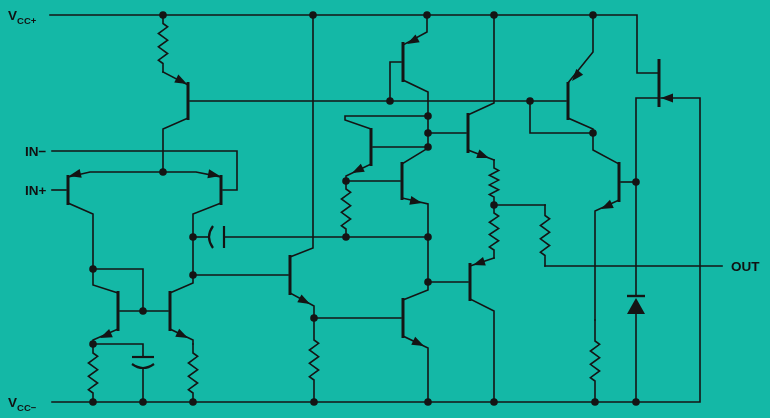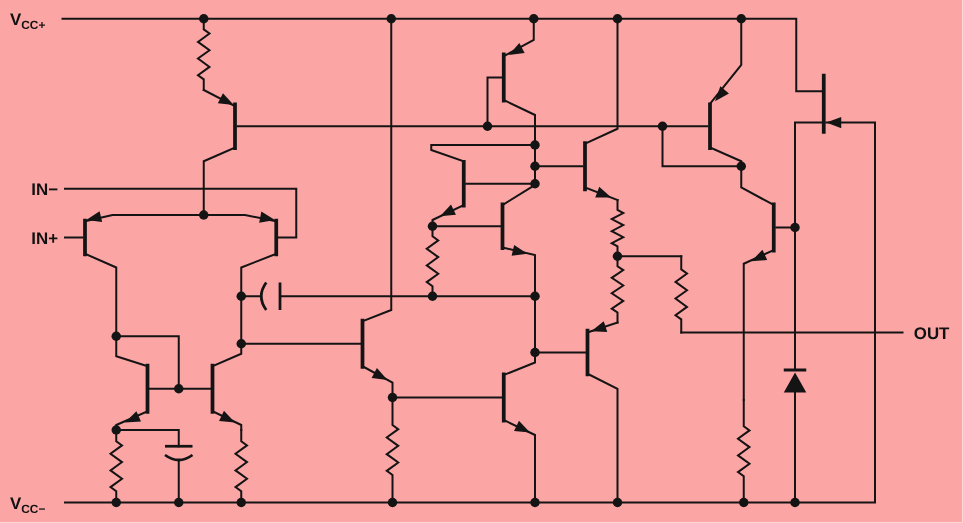--- a/index.html
+++ b/index.html
@@ -1,16 +1,16 @@
 <!DOCTYPE html>
 <html><head>
 <meta charset="utf-8">
 <style>
   html,body{margin:0;padding:0;background:#ffffff;}
-  .page{width:770px;height:418px;background:#fca5a5;position:relative;overflow:hidden;
+  .page{width:770px;height:418px;background:#14b8a6;position:relative;overflow:hidden;
         font-family:"Liberation Sans", sans-serif;}
   svg text{font-family:"Liberation Sans", sans-serif;font-weight:bold;fill:#111;}
 </style>
 </head>
 <body>
 
 <div class="page">
   <svg id="schematic" width="770" height="418" viewBox="0 0 770 418" xmlns="http://www.w3.org/2000/svg">
       <polyline stroke="#141414" fill="none" stroke-width="1.6" stroke-linecap="square" points="50,15 637,15 637,73 659,73"></polyline>
       <polyline stroke="#141414" fill="none" stroke-width="1.6" stroke-linecap="square" points="52,402 700,402 700,98 661,98"></polyline>

